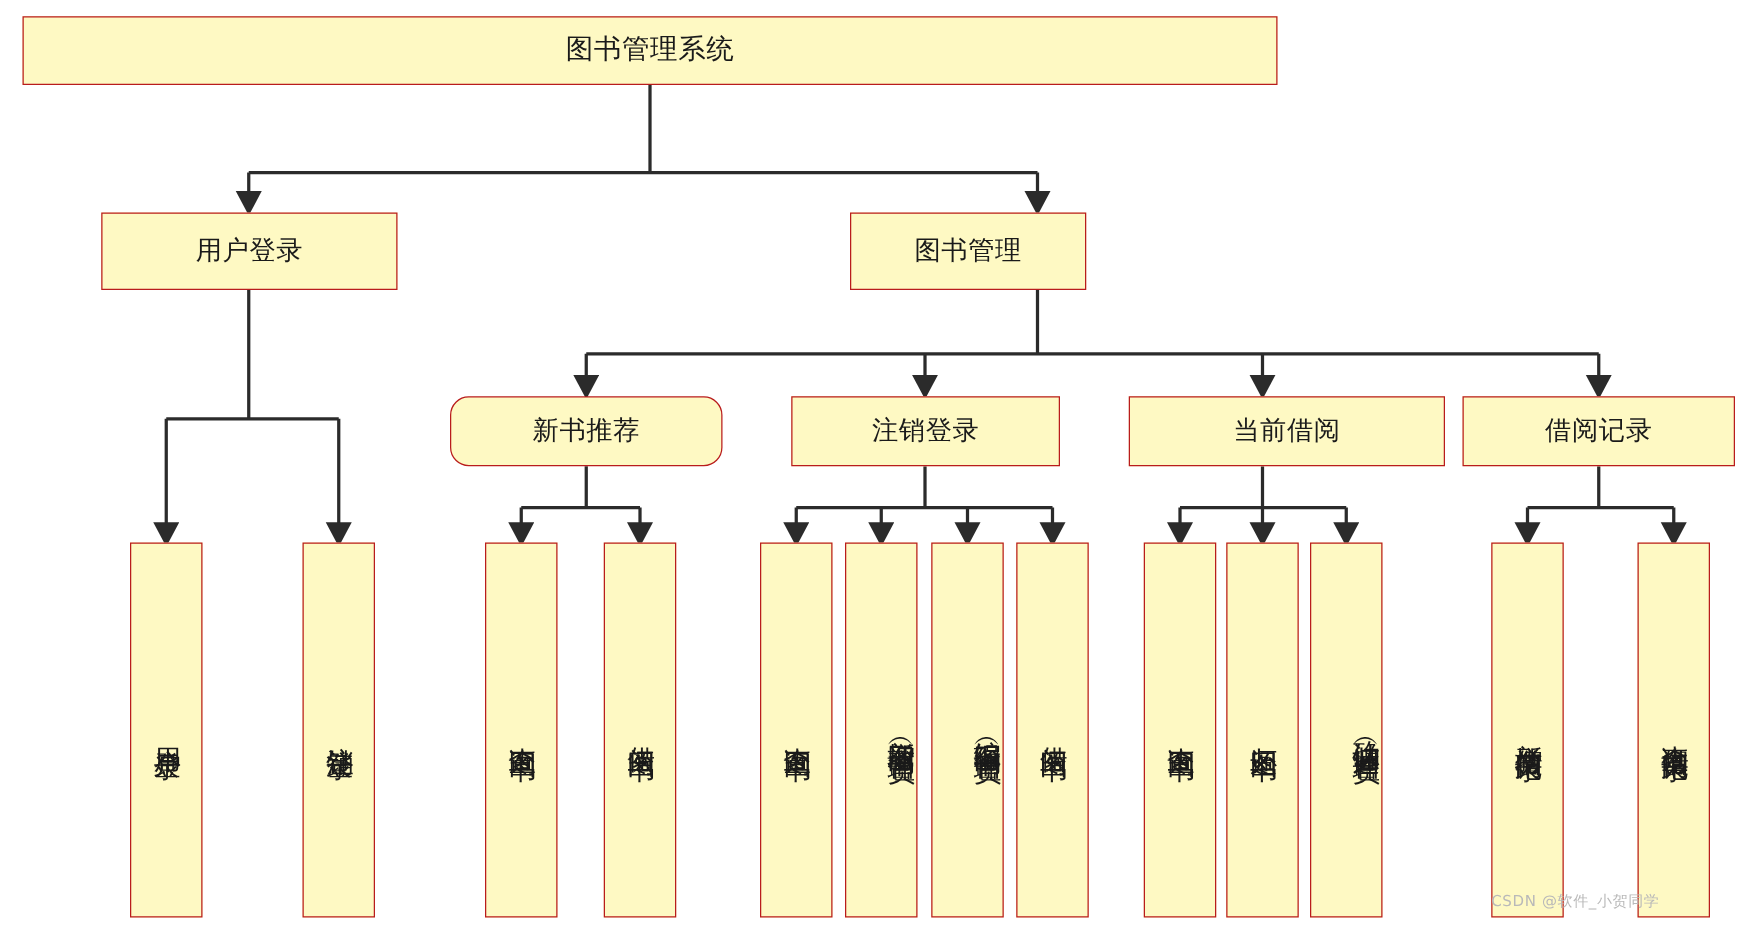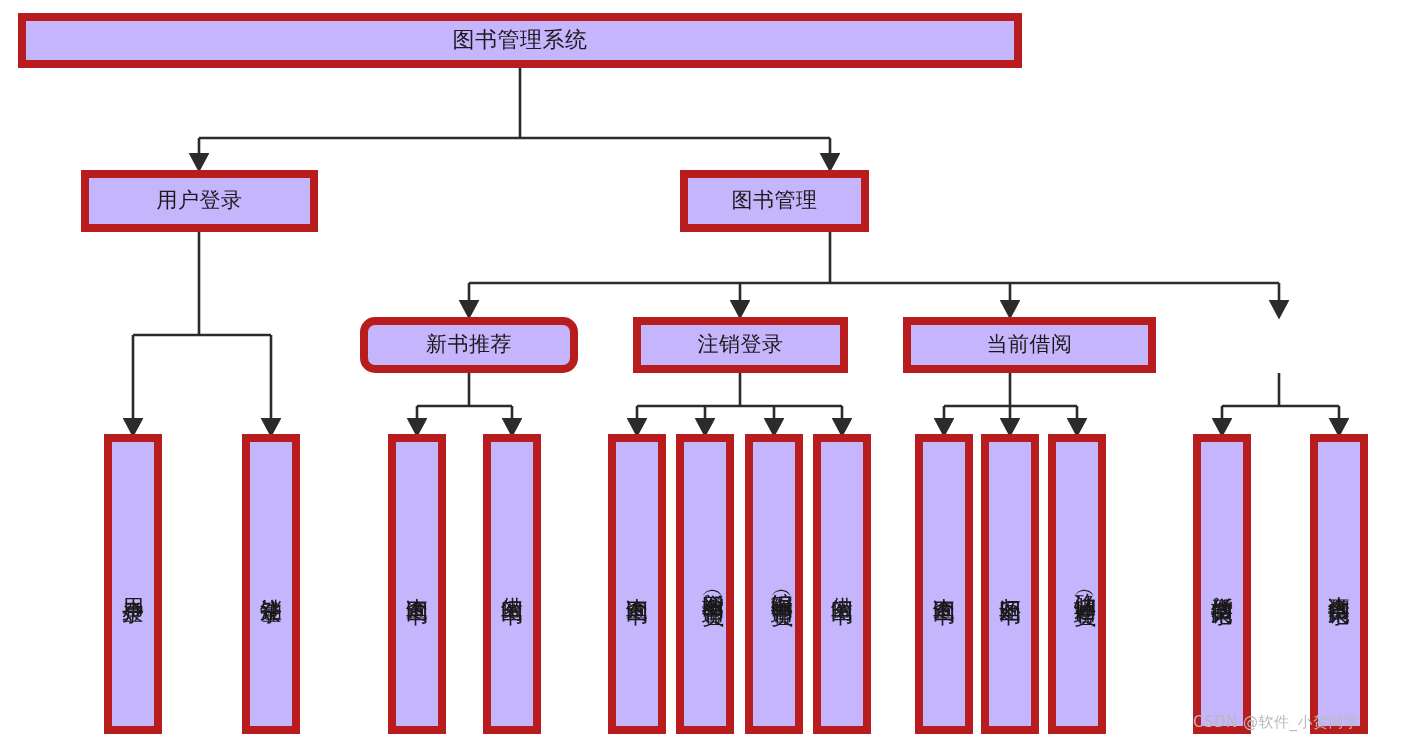--- a/index.html
+++ b/index.html
@@ -22,22 +22,22 @@
     position: absolute;
     left: 0;
     top: 0;
     width: 1405px;
     height: 747px;
     pointer-events: none;
   }
   .node {
     position: absolute;
     box-sizing: border-box;
-    border: 8px solid #b91c1c;
-    background: #c4b5fd;
+    border: 1px solid #b91c1c;
+    background: #fef9c3;
     display: flex;
     align-items: center;
     justify-content: center;
     color: #1a1a1a;
   }
   .node.horiz {
     font-size: 21px;
     line-height: 1.2;
     letter-spacing: 0.5px;
     white-space: nowrap;
@@ -54,21 +54,21 @@
     line-height: 1.18;
     letter-spacing: 2px;
     padding-top: 6px;
     padding-bottom: 6px;
   }
   .node.vert.midal {
     align-items: center;
   }
   .watermark {
     position: absolute;
-    font-size: 15px;
+    font-size: 12px;
     color: #b9b9b9;
     white-space: nowrap;
     letter-spacing: 0.5px;
   }
 </style>
 </head>
 <body>
 
 <div id="canvas">
 
@@ -123,20 +123,21 @@
   </svg>
 
   <div class="node horiz root" style="left:18px; top:13px; width:1004px; height:55px;">图书管理系统</div>
 
   <div class="node horiz" style="left:81px; top:170px; width:237px; height:62px;">用户登录</div>
   <div class="node horiz" style="left:680px; top:170px; width:189px; height:62px;">图书管理</div>
 
   <div class="node horiz" style="left:360px; top:317px; width:218px; height:56px;border-radius:15px;">新书推荐</div>
   <div class="node horiz" style="left:633px; top:317px; width:215px; height:56px;">注销登录</div>
   <div class="node horiz" style="left:903px; top:317px; width:253px; height:56px;">当前借阅</div>
+  <div class="node horiz" style="left:1170px; top:317px; width:218px; height:56px;">借阅记录</div>
 
   <div class="node vert midal" style="left:104px; top:434px; width:58px; height:300px;">用户登录</div>
   <div class="node vert midal" style="left:242px; top:434px; width:58px; height:300px;">注销登录</div>
 
   <div class="node vert midal" style="left:388px; top:434px; width:58px; height:300px;">查询图书</div>
   <div class="node vert midal" style="left:483px; top:434px; width:58px; height:300px;">借阅图书</div>
 
   <div class="node vert midal" style="left:608px; top:434px; width:58px; height:300px;">查询图书</div>
   <div class="node vert" style="left:676px; top:434px; width:58px; height:300px;">新增图书（管理员）</div>
   <div class="node vert" style="left:745px; top:434px; width:58px; height:300px;">编辑图书（管理员）</div>

